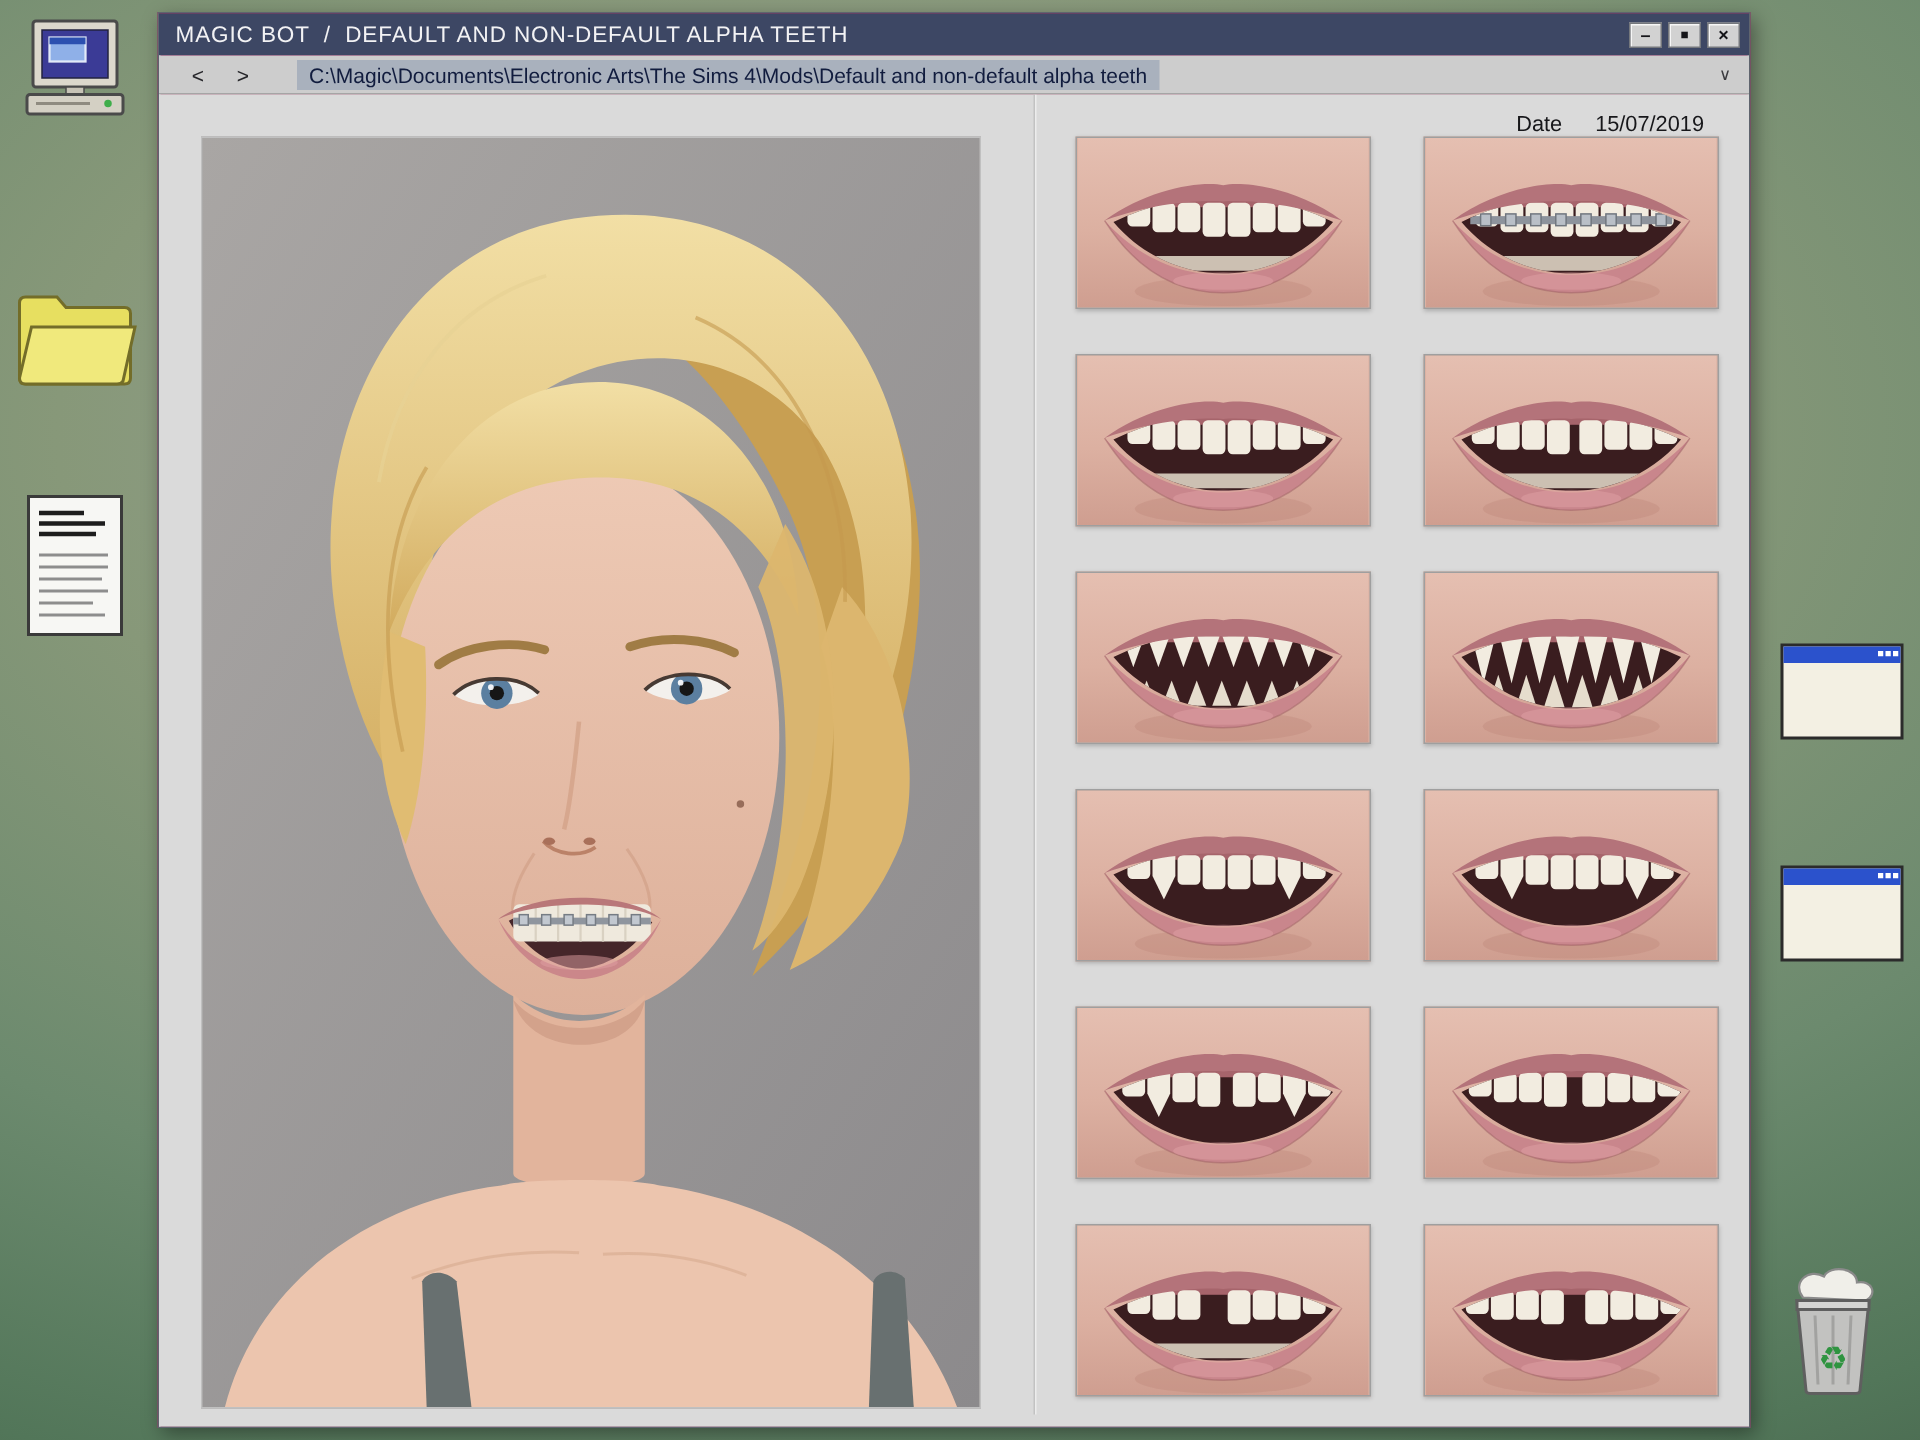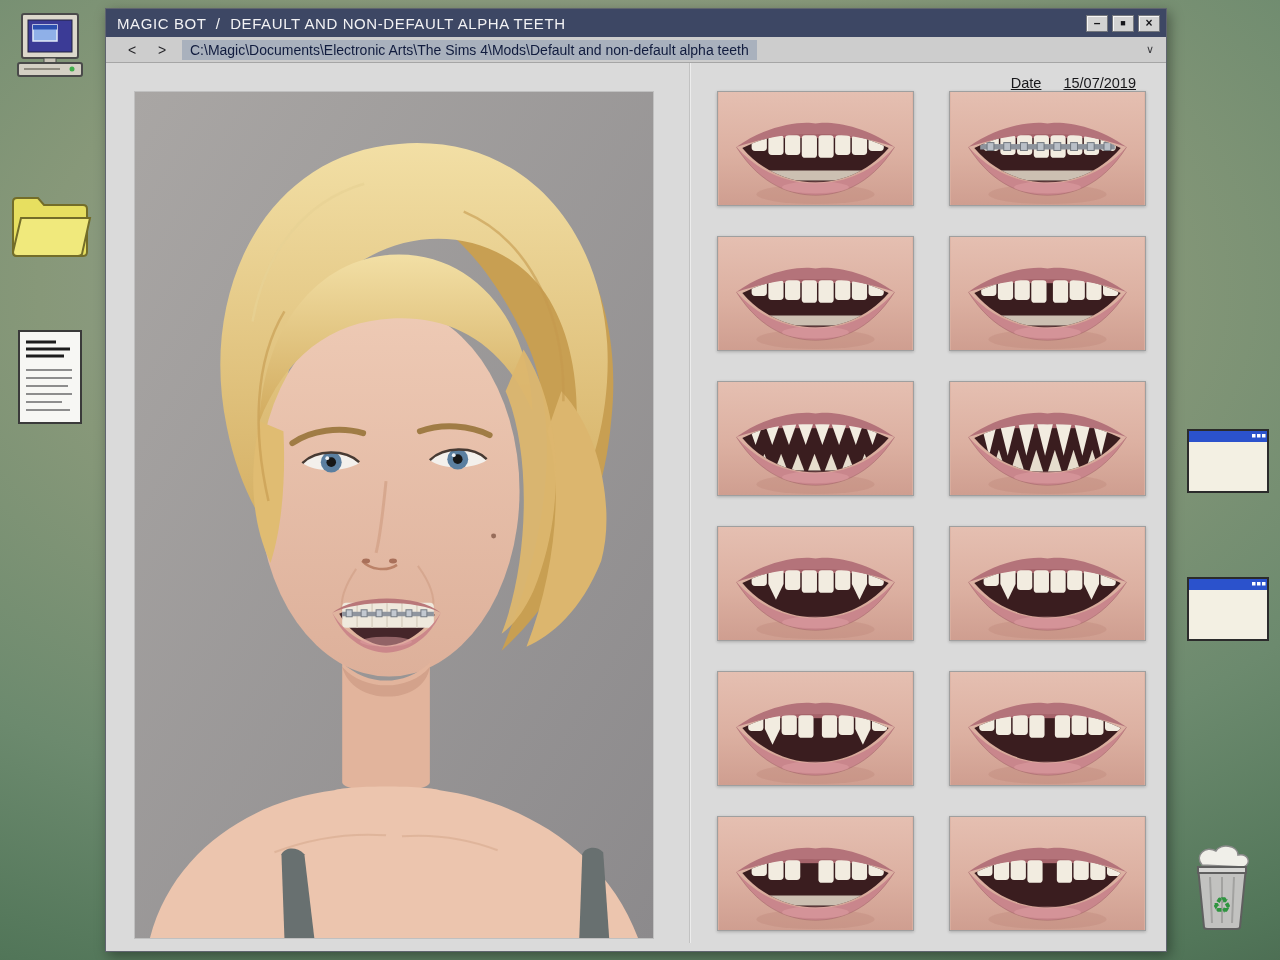--- a/index.html
+++ b/index.html
@@ -34,28 +34,28 @@
     font-size:12px;line-height:14px;text-align:center;color:#16161a;cursor:pointer;
     font-weight:bold;
   }
   .win-btn.max{font-size:9px;line-height:15px}
   .addressbar{
     height:26px;background:#cdcdcd;border-bottom:1px solid #a5a5a5;
     display:flex;align-items:center;padding:0 12px;flex:0 0 auto;gap:2px;
   }
   .nav-arrow{width:28px;text-align:center;color:#26262a;font-size:14px;cursor:pointer}
   .path-box{
-    margin-left:4px;background:#a9b1bd;color:#111c3e;
+    margin-left:20px;background:#a9b1bd;color:#111c3e;
     padding:2px 8px;font-size:14px;white-space:nowrap;cursor:text;
   }
   .dd-arrow{margin-left:auto;color:#3a3a3e;font-size:11px;cursor:pointer}
   .content{position:relative;flex:1;background:#dadada;overflow:hidden}
   .date-row{
     position:absolute;top:12px;right:30px;display:flex;gap:22px;
-    font-size:14.5px;color:#17171a;text-decoration:underline;
+    font-size:14.5px;color:#17171a;
   }
   .panel-divider{position:absolute;left:583px;top:0;bottom:8px;width:1px;background:#c2c2c2;box-shadow:1px 0 0 #ececec}
   .portrait{
     position:absolute;left:28px;top:28px;width:520px;height:848px;
     border:1px solid #c0c0c0;overflow:hidden;background:#9b9896;
   }
   .portrait svg{display:block;width:100%;height:100%}
   .thumb-grid{
     position:absolute;left:611px;top:28px;
     display:grid;grid-template-columns:197px 197px;grid-auto-rows:115px;

